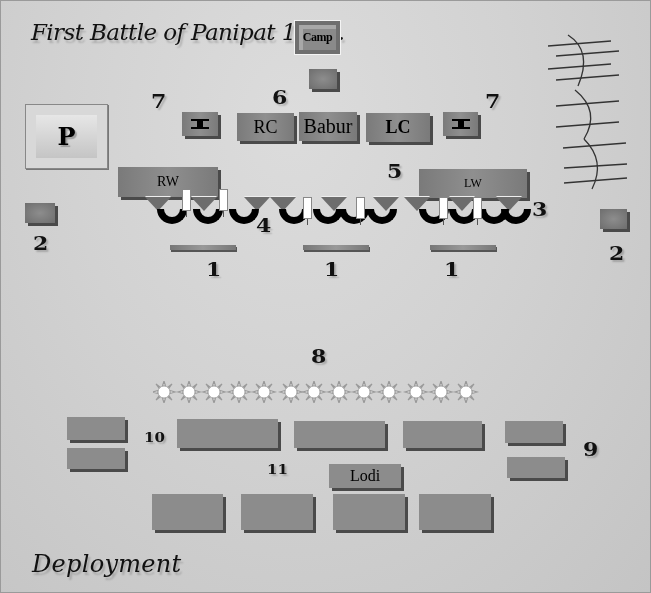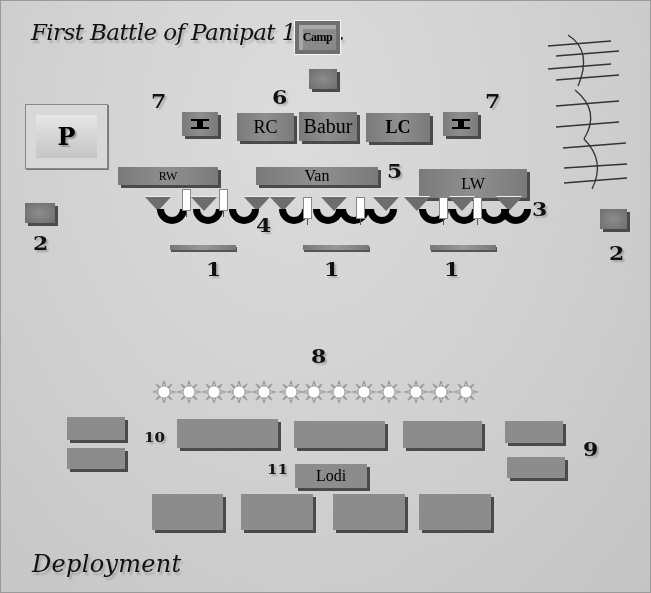--- a/index.html
+++ b/index.html
@@ -105,23 +105,22 @@
   <div class="abs unit" style="left:442px;top:111px;width:35px;height:24px;">
     <div class="i-glyph">
         <div class="i-stem"></div>
       </div>
   </div>
 
   <div class="abs unit" style="left:298px;top:111px;width:58px;height:29px;font-size:20px;">Babur</div>
   <div class="abs unit" style="left:236px;top:112px;width:57px;height:28px;">RC</div>
   <div class="abs unit" style="left:365px;top:112px;width:64px;height:29px;font-weight:bold;">LC</div>
 
-  <div class="abs unit" style="left:117px;top:166px;width:100px;height:18px;font-size:12px;">RW</div>
-  <div class="abs unit" style="left:255px;top:166px;width:122px;height:18px;font-size:16px;">Van</div>
-  <div class="abs unit" style="left:418px;top:168px;width:108px;height:29px;font-size:16px;">LW</div>
+  <div class="abs unit" style="left:117px;top:166px;width:100px;height:30px;font-size:14px;">RW</div>
+  <div class="abs unit" style="left:418px;top:168px;width:108px;height:29px;font-size:12px;">LW</div>
   <div class="abs num" style="left:386px;top:158px;">5</div>
 
   <div>
     <div class="abs tri" style="left:144px;top:196px;"></div>
     <div class="abs tri" style="left:190px;top:196px;"></div>
     <div class="abs tri" style="left:243px;top:196px;"></div>
     <div class="abs cres" style="left:156px;top:208px;"></div>
     <div class="abs cres" style="left:192px;top:208px;"></div>
     <div class="abs cres" style="left:228px;top:208px;"></div>
     <div class="abs cart" style="left:181px;top:188px;"></div>
@@ -207,21 +206,21 @@
 
   <div class="abs unit flat" style="left:176px;top:418px;width:101px;height:29px;"></div>
   <div class="abs unit flat" style="left:293px;top:420px;width:91px;height:27px;"></div>
   <div class="abs unit flat" style="left:402px;top:420px;width:79px;height:27px;"></div>
 
   <div class="abs unit flat" style="left:504px;top:420px;width:58px;height:22px;"></div>
   <div class="abs unit flat" style="left:506px;top:456px;width:58px;height:21px;"></div>
   <div class="abs num" style="left:582px;top:436px;">9</div>
 
   <div class="abs num sm" style="left:266px;top:460px;">11</div>
-  <div class="abs unit flat" style="left:294px;top:463px;width:72px;height:24px;font-size:16px;">Lodi</div>
+  <div class="abs unit flat" style="left:328px;top:463px;width:72px;height:24px;font-size:16px;">Lodi</div>
 
   <div class="abs unit flat" style="left:151px;top:493px;width:71px;height:36px;"></div>
   <div class="abs unit flat" style="left:240px;top:493px;width:72px;height:36px;"></div>
   <div class="abs unit flat" style="left:332px;top:493px;width:72px;height:36px;"></div>
   <div class="abs unit flat" style="left:418px;top:493px;width:72px;height:36px;"></div>
 
   <div class="abs footer">Deployment</div>
 </div>
 
 </body></html>

